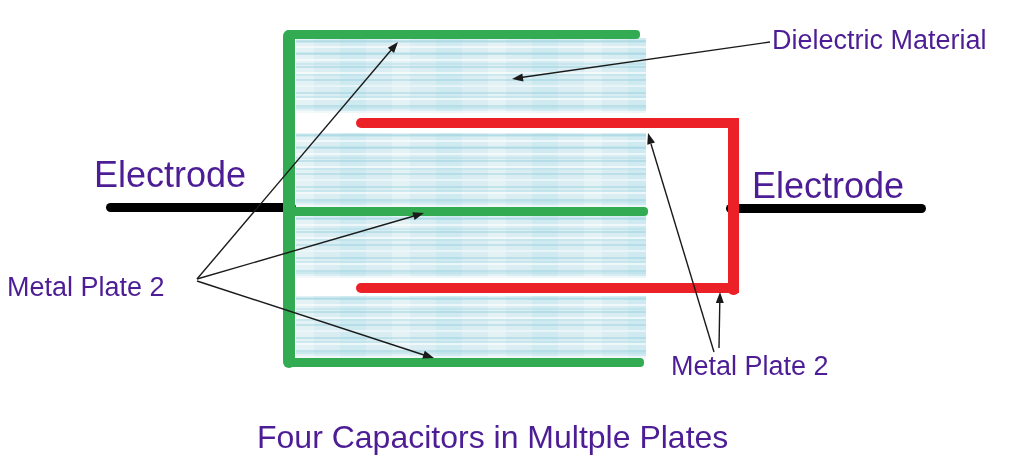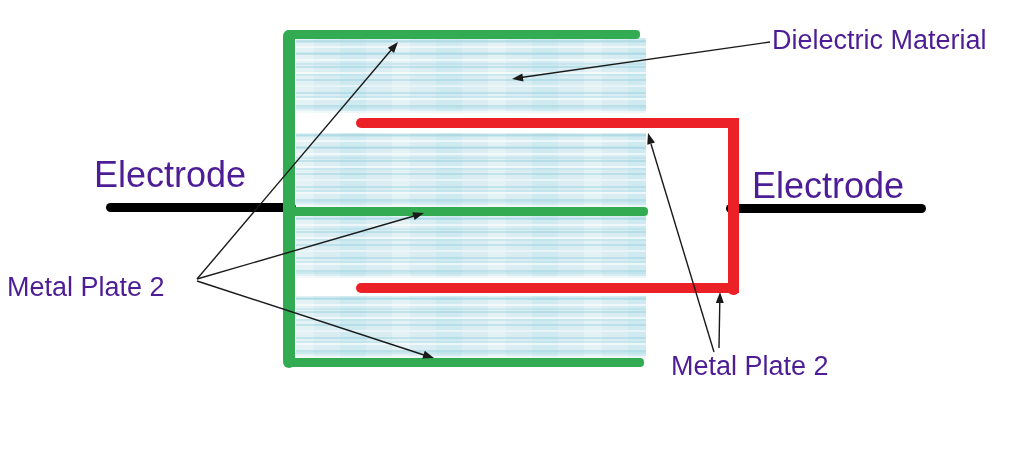--- a/index.html
+++ b/index.html
@@ -91,14 +91,15 @@
     <polygon points="648,133 655,142.4 647.3,144.7"></polygon>
     <line x1="719" y1="348" x2="719.8" y2="302"></line>
     <polygon points="720,292 723.8,303.1 715.8,302.9"></polygon>
   </svg>
 
   <div class="label electrode-label" style="left:94px; top:147px;">Electrode</div>
   <div class="label electrode-label" style="left:752px; top:158px;">Electrode</div>
   <div class="label small-label" style="left:772px; top:26px;">Dielectric Material</div>
   <div class="label small-label" style="left:7px; top:273px;">Metal Plate 2</div>
   <div class="label small-label" style="left:671px; top:352px;">Metal Plate 2</div>
+  <div class="label title-label" style="left:257px; top:420px;">Four Capacitors in Multple Plates</div>
 
 </div>
 
 </body></html>

